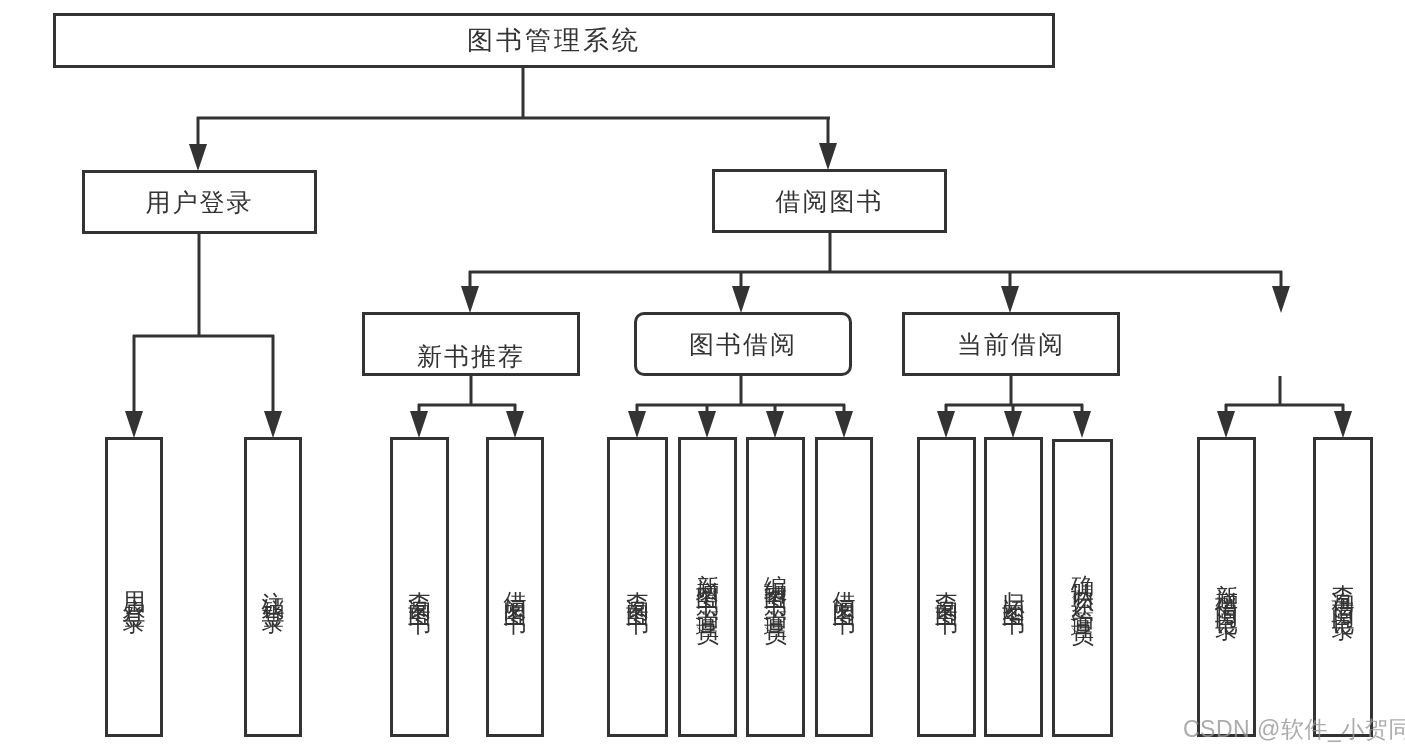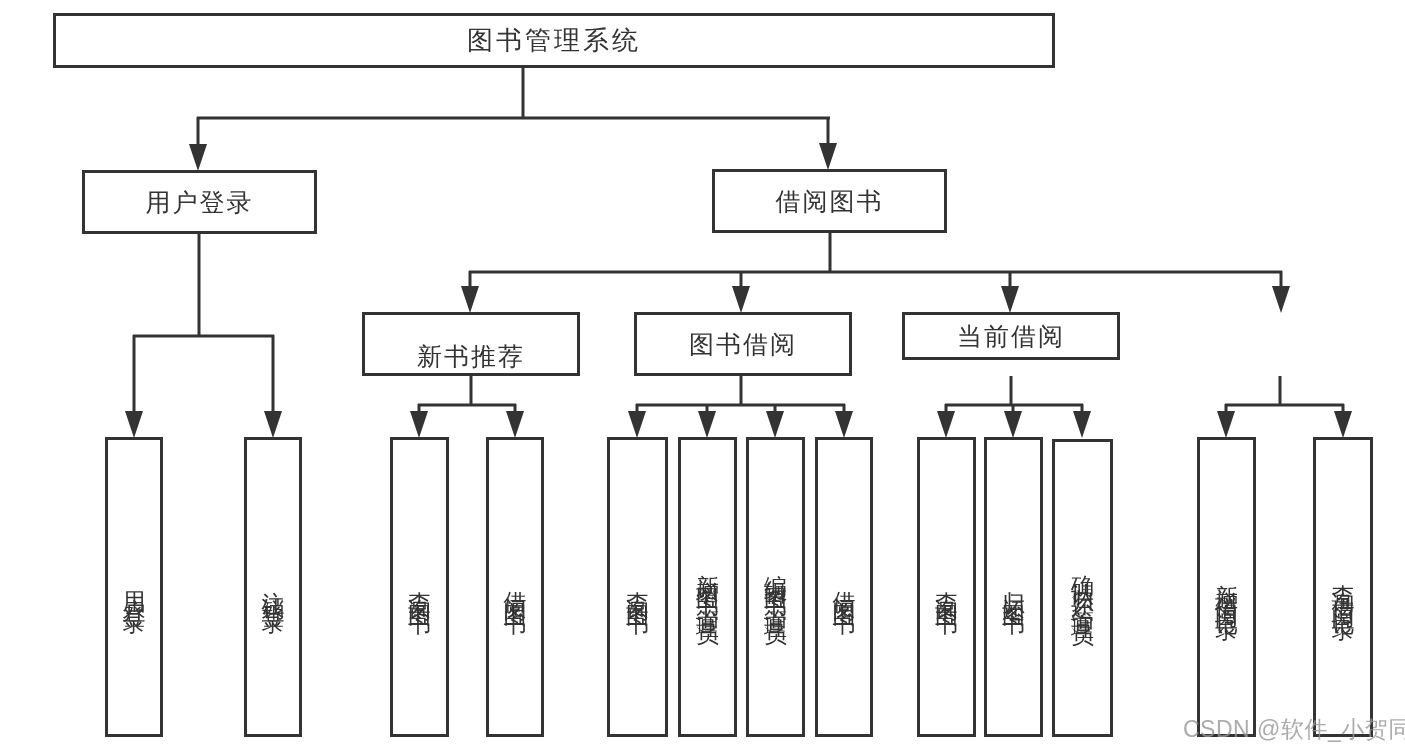--- a/index.html
+++ b/index.html
@@ -124,24 +124,24 @@
   <div class="node h-node" style="left:82px; top:170px; width:235px; height:64px;">
     <span>用户登录</span>
   </div>
   <div class="node h-node" style="left:712px; top:169px; width:235px; height:64px;">
     <span>借阅图书</span>
   </div>
 
   <div class="node h-node" style="left:362px; top:312px; width:218px; height:64px;align-items:flex-end;">
     <span>新书推荐</span>
   </div>
-  <div class="node h-node" style="left:634px; top:312px; width:218px; height:64px;">
+  <div class="node h-node" style="left:634px; top:312px; width:218px; height:64px;border-radius:10px;">
     <span>图书借阅</span>
   </div>
-  <div class="node h-node" style="left:902px; top:312px; width:218px; height:48px;">
+  <div class="node h-node" style="left:902px; top:312px; width:218px; height:64px;">
     <span>当前借阅</span>
   </div>
 
   <div class="node v-node" style="left:105px; top:437px; width:58px; height:300px;">
     <span>用户登录</span>
   </div>
   <div class="node v-node" style="left:244px; top:437px; width:58px; height:300px;">
     <span>注销登录</span>
   </div>
 

